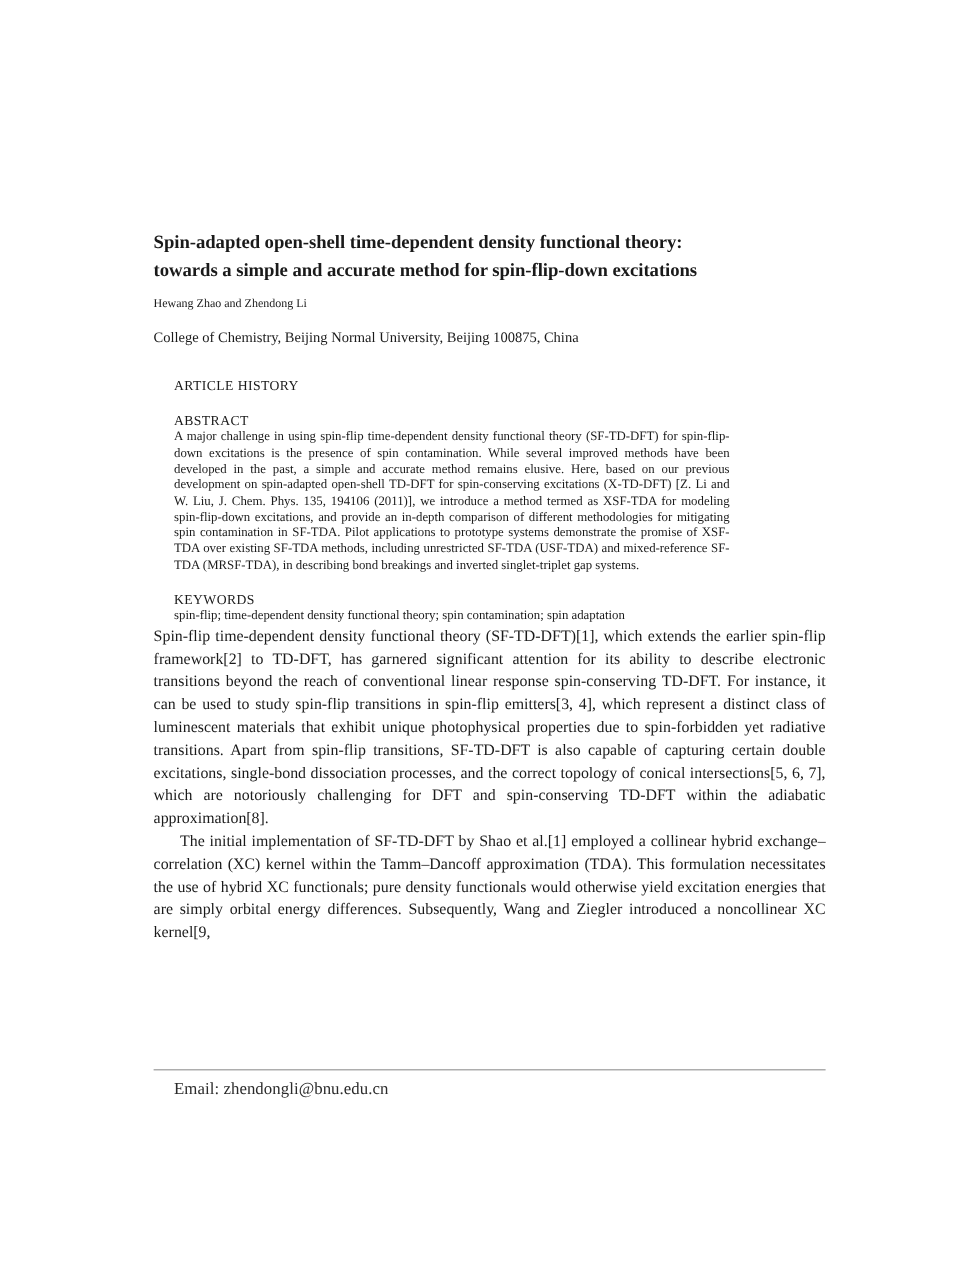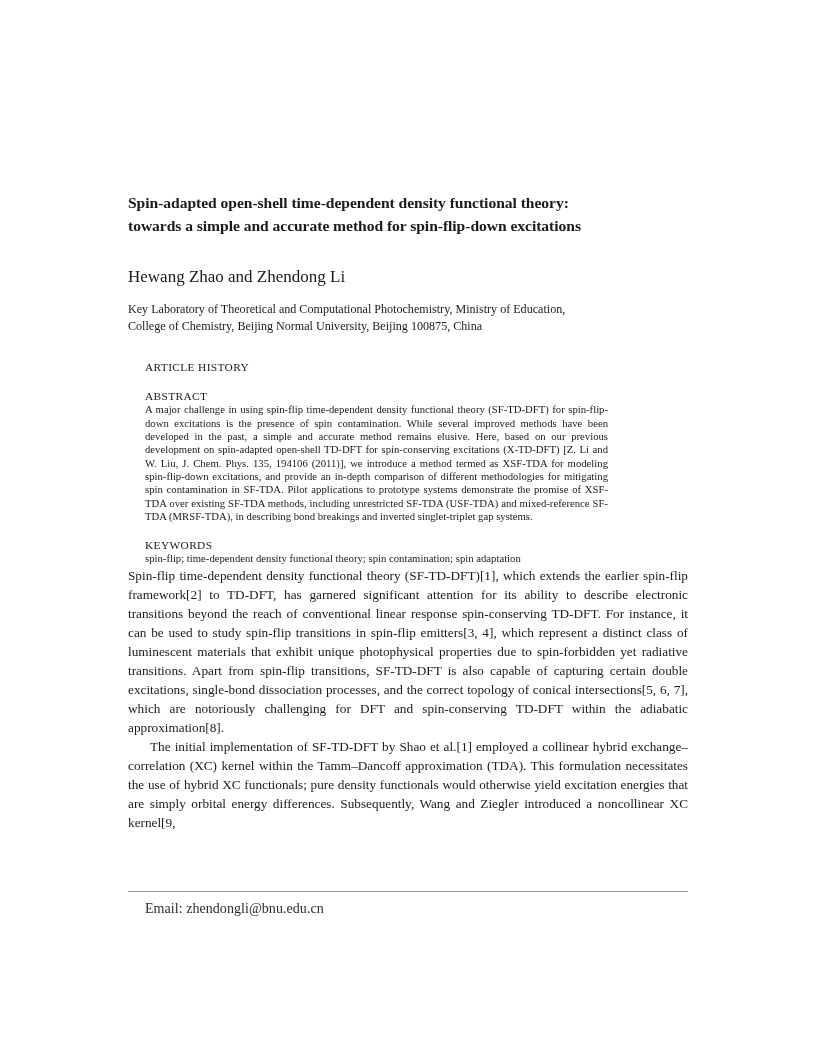--- a/index.html
+++ b/index.html
@@ -46,22 +46,22 @@
     margin-top: 192px;
     font-size: 15.6px;
     font-weight: bold;
     line-height: 1.47;
     letter-spacing: -0.05px;
   }
   .doc-title .tline { display: block; white-space: nowrap; }
 
   
   .authors {
-    margin-top: 27px;
-    font-size: 17px;
+    margin-top: 9px;
+    font-size: 10px;
     line-height: 1.4;
   }
 
   
   .affiliation {
     margin-top: 12px;
     font-size: 12.1px;
     line-height: 1.44;
   }
   .affiliation .aline { display: block; }
@@ -140,21 +140,20 @@
 <div class="page">
 
   <div class="doc-title">
     <span class="tline">Spin-adapted open-shell time-dependent density functional theory:</span>
     <span class="tline">towards a simple and accurate method for spin-flip-down excitations</span>
   </div>
 
   <div class="authors">Hewang Zhao and Zhendong Li</div>
 
   <div class="affiliation">
-    <span class="aline">Key Laboratory of Theoretical and Computational Photochemistry, Ministry of Education,</span>
     <span class="aline">College of Chemistry, Beijing Normal University, Beijing 100875, China</span>
   </div>
 
   <div class="abstract-block">
 
     <div>
       <div class="block-head">ARTICLE HISTORY</div>
     </div>
 
     <div class="sec-gap-hist"></div>

